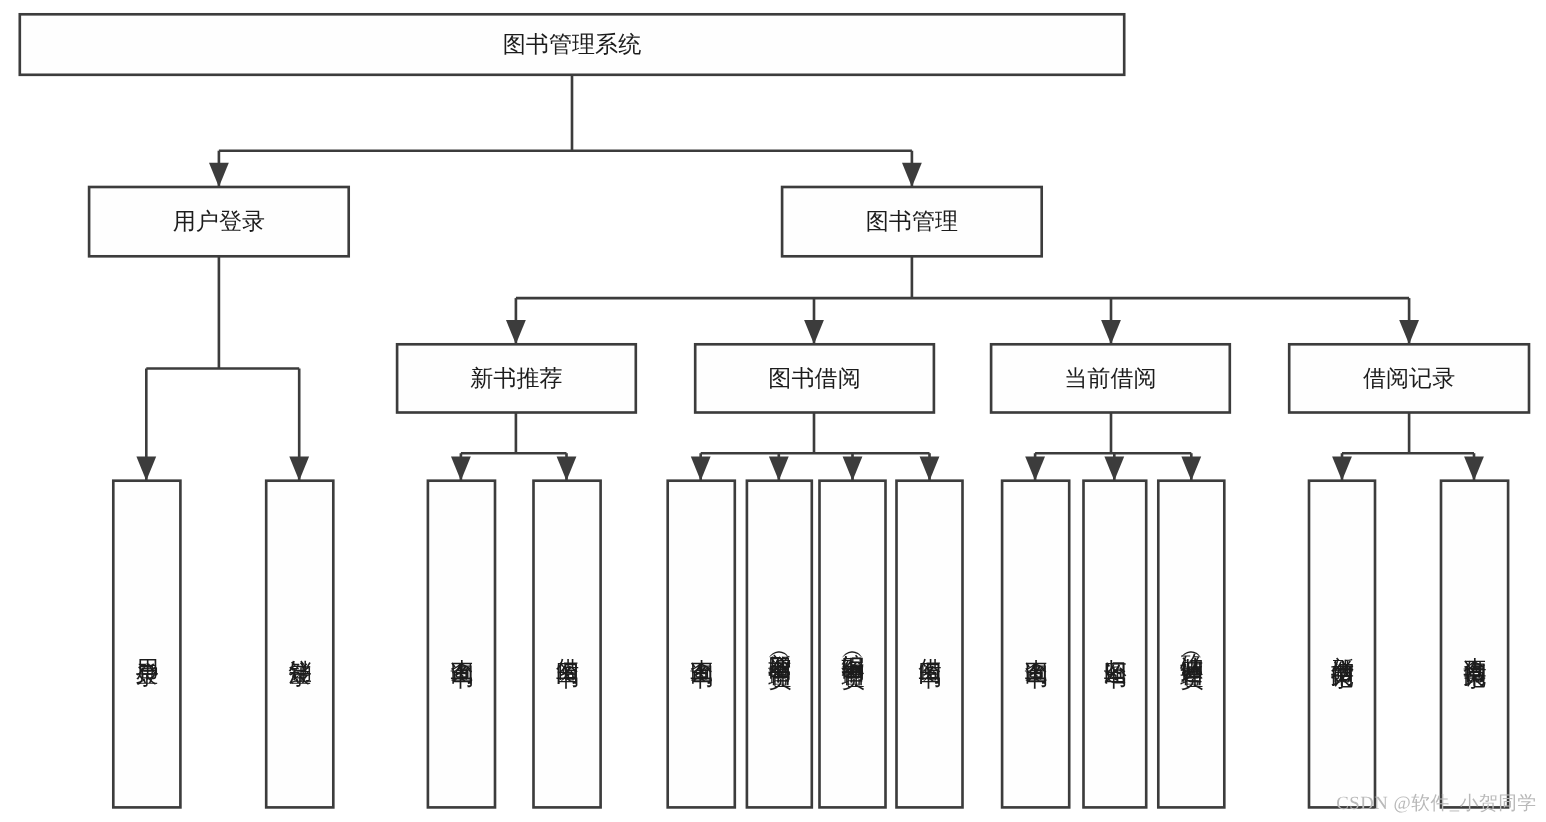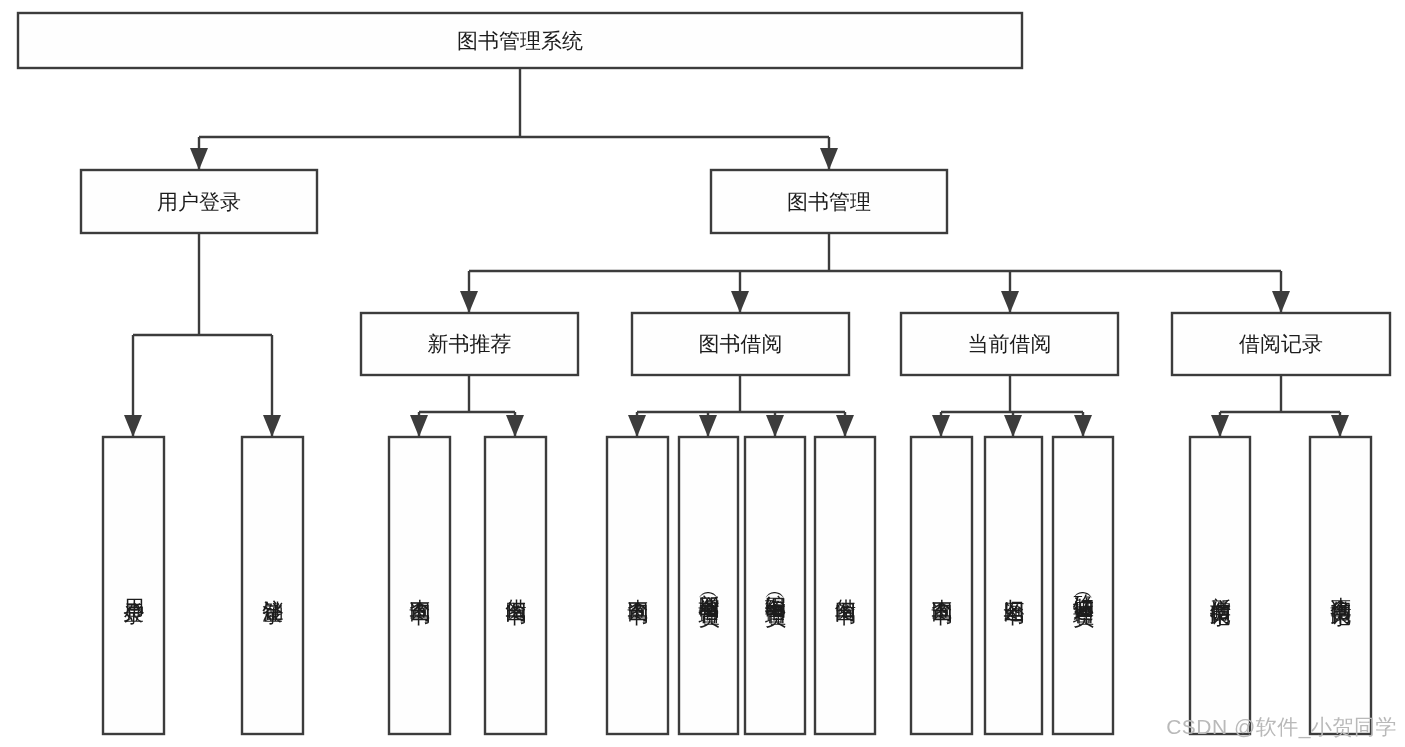--- a/index.html
+++ b/index.html
@@ -60,22 +60,22 @@
     letter-spacing: 2px;
     line-height: 1;
     white-space: nowrap;
     text-align: left;
     pointer-events: none;
   }
   .watermark {
     position: absolute;
     right: 8px;
     bottom: 6px;
-    font-family: Liberation Sans, sans-serif;
-    font-size: 21px;
+    font-family: Liberation Serif, serif;
+    font-size: 17px;
     color: #b9b9b9;
     letter-spacing: 0.5px;
     white-space: nowrap;
   }
 </style>
 </head>
 <body>
 
 <div id="diagram-root">
 

